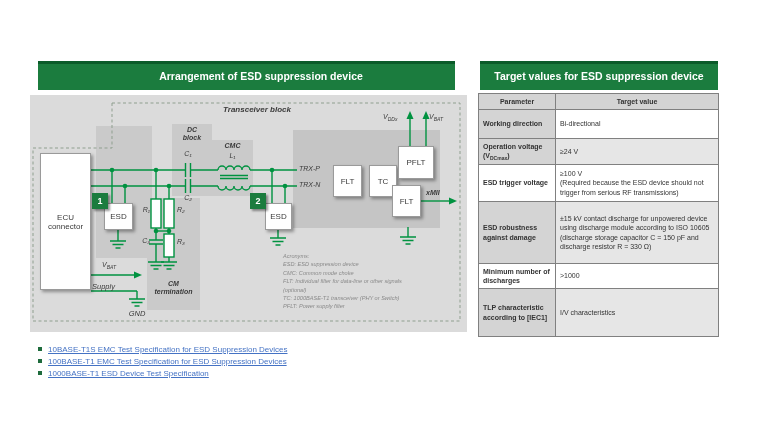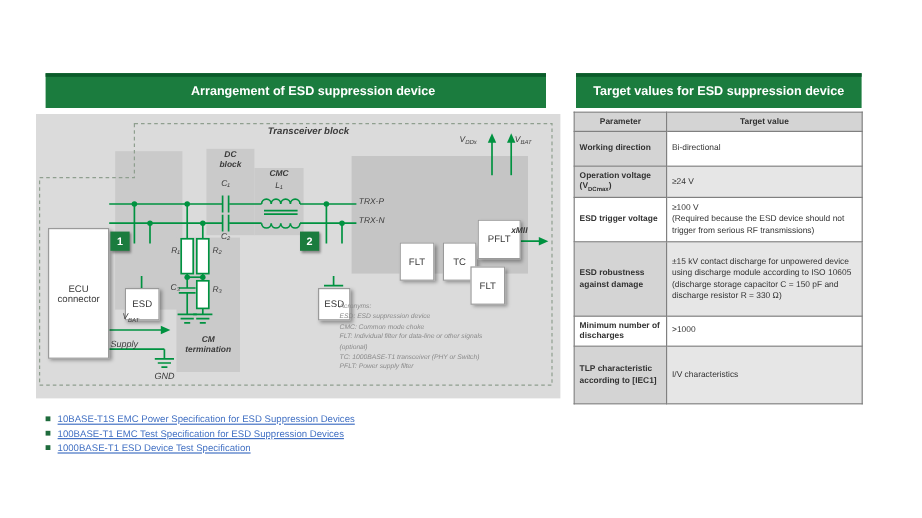--- a/index.html
+++ b/index.html
@@ -9,21 +9,21 @@
   
   .hdr{background:#1b7c3e;border-top:3px solid #0b5b2a;box-sizing:border-box;
        color:#fff;font-weight:bold;font-size:10.5px;text-align:center;line-height:25px;z-index:6;}
   
   .panel{background:#dbdbdb;z-index:1;}
   .band{background:#cacaca;z-index:2;}
   .blockgray{background:#c5c5c5;z-index:2;}
   svg.overlay{position:absolute;left:0;top:0;z-index:3;pointer-events:none;}
   .wbox{background:#ffffff;border:1px solid #9a9a9a;box-shadow:2px 2px 3px rgba(0,0,0,.35);
         z-index:4;display:flex;align-items:center;justify-content:center;box-sizing:border-box;
-        font-size:8px;color:#3a3a3a;margin-top:37px;}
+        font-size:8px;color:#3a3a3a;}
   .lbl{z-index:5;font-size:7px;line-height:1.2;font-style:italic;}
   .b{font-weight:bold;}
   .ctr{text-align:center;}
   .pre{white-space:pre-line;}
   .badge{z-index:5;background:#1b7c3e;color:#fff;font-weight:bold;font-size:9px;
          width:16px;height:16px;display:flex;align-items:center;justify-content:center;
          box-shadow:1.5px 1.5px 2px rgba(0,0,0,.4);}
   sub{font-size:5px;}
   .acro{z-index:5;font-size:5.6px;font-style:italic;color:#8a8a8a;line-height:1.5;}
   
@@ -111,21 +111,21 @@
         <circle cx="169" cy="231" r="2.3"></circle>
     </g>
     <g fill="#009240" stroke="none">
       <polygon points="410,111 406.5,119 413.5,119"></polygon>
       <polygon points="426,111 422.5,119 429.5,119"></polygon>
       <polygon points="457,201 449,197.5 449,204.5"></polygon>
       <polygon points="142,275 134,271.5 134,278.5"></polygon>
     </g>
   </svg>
 
-  <div class="abs wbox" style="left:40px;top:153px;width:51px;height:109px;">
+  <div class="abs wbox" style="left:40px;top:153px;width:51px;height:137px;">
     <span class="ctr pre">ECU
 connector</span>
   </div>
   <div class="abs wbox" style="left:104px;top:203px;width:29px;height:27px;">
     <span>ESD</span>
   </div>
   <div class="abs wbox" style="left:265px;top:203px;width:27px;height:27px;">
     <span>ESD</span>
   </div>
   <div class="abs wbox" style="left:333px;top:165px;width:29px;height:32px;">
@@ -216,21 +216,21 @@
     <tr style="height:48px">
       <td class="psh">TLP characteristic according to [IEC1]</td>
       <td class="vsh">I/V characteristics</td>
     </tr>
   </tbody>
     </table>
 
   <div class="abs" style="left:38px;top:343px;">
     <div class="linkrow">
       <span class="bullet"></span>
-      <a href="#">10BASE-T1S EMC Power Specification for ESD Suppression Devices</a>
+      <a href="#">10BASE-T1S EMC Test Specification for ESD Suppression Devices</a>
     </div>
     <div class="linkrow">
       <span class="bullet"></span>
       <a href="#">100BASE-T1 EMC Test Specification for ESD Suppression Devices</a>
     </div>
     <div class="linkrow">
       <span class="bullet"></span>
       <a href="#">1000BASE-T1 ESD Device Test Specification</a>
     </div>
   </div>

